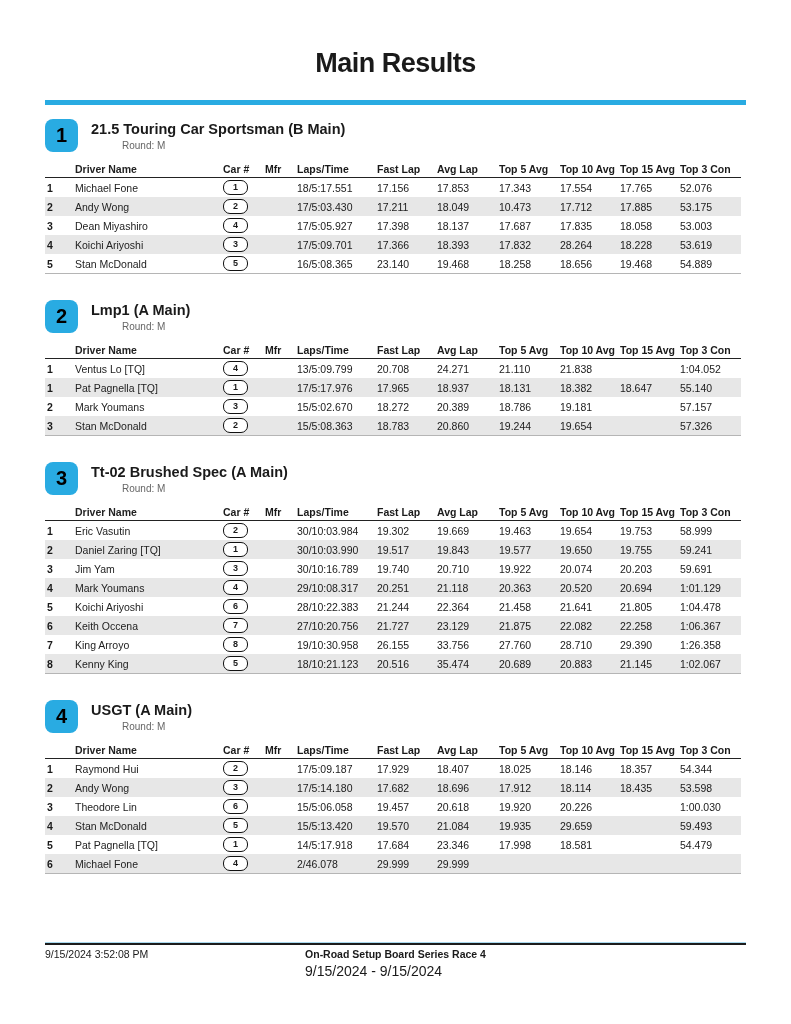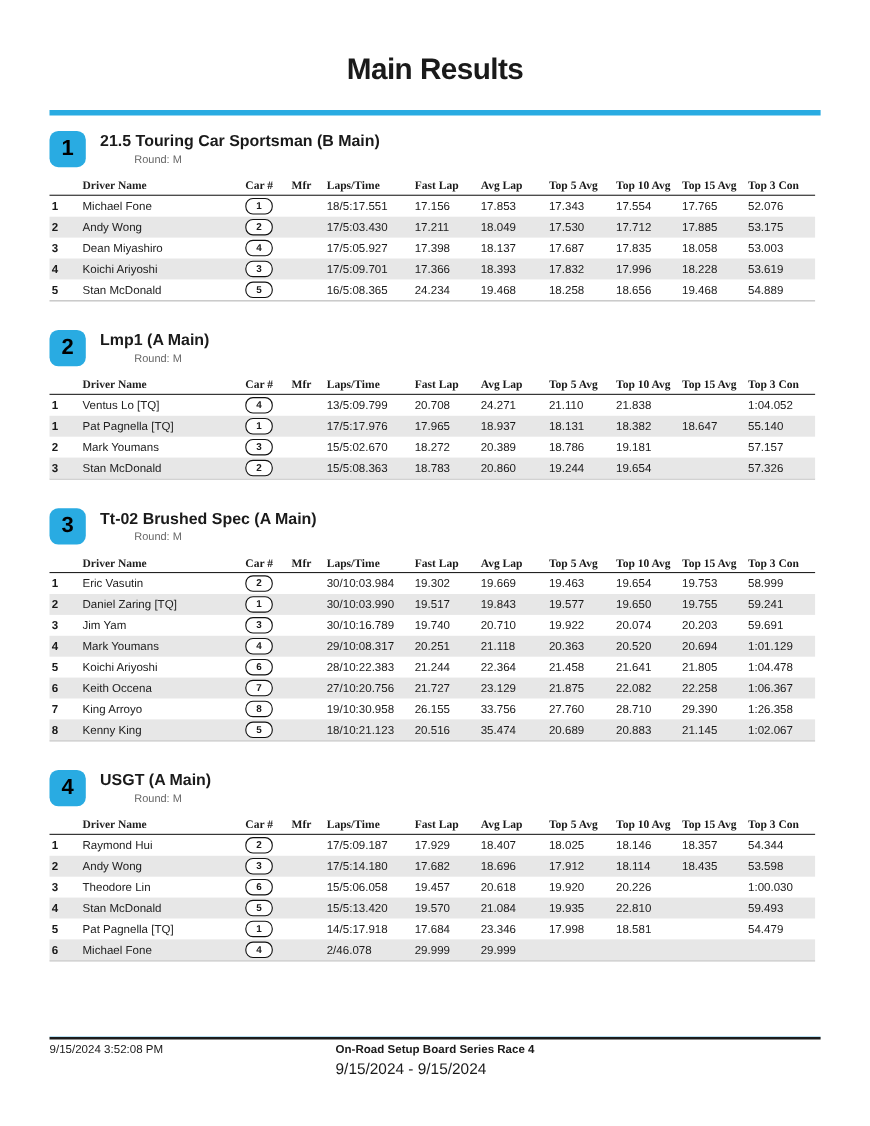--- a/index.html
+++ b/index.html
@@ -27,21 +27,21 @@
   .sec-num { background:var(--accent); color:#000; width:33px; height:33px; border-radius:8px;
              display:flex; align-items:center; justify-content:center; font-size:20px; font-weight:bold; flex:0 0 auto; }
   .sec-title { font-size:14.5px; font-weight:bold; line-height:1.15; padding-top:2px; }
   .sec-round { font-size:10px; color:#666; margin-top:2px;padding-left:31px; }
 
   
   .tbl { margin-top:9px; width:696px; }
   .tbl-header, .row { display:grid;
       grid-template-columns:30px 147px 43px 32px 80px 60px 62px 61px 60px 60px 61px;
       align-items:center; }
-  .tbl-header { height:17px; border-bottom:1.5px solid #222; font-weight:bold; font-size:10.5px;font-family:Liberation Serif, serif; }
+  .tbl-header { height:17px; border-bottom:1.5px solid #222; font-weight:bold; font-size:10.5px; }
   .row { height:19px; font-size:10.5px; }
   .row.shaded { background:var(--shade); }
   .tbl-body { border-bottom:1px solid #b5b5b5; }
   .c-pos { font-weight:bold; padding-left:2px; }
   .c-driver { color:#222; }
   .car-badge { display:inline-block; min-width:25px; padding:0 4px; border:1.6px solid #111; border-radius:7px;
                background:#fff; font-weight:bold; font-size:9px; line-height:12.5px; text-align:center; }
   .c-car { padding-left:1px; }
 
   
@@ -103,21 +103,21 @@
               <span class="c-top3">52.076</span>
             </div>
             <div class="row shaded">
               <span class="c-pos">2</span>
               <span class="c-driver">Andy Wong</span>
               <span class="c-car"><span class="car-badge">2</span></span>
               <span class="c-mfr"></span>
               <span class="c-laps">17/5:03.430</span>
               <span class="c-fast">17.211</span>
               <span class="c-avg">18.049</span>
-              <span class="c-top5">17.530</span>
+              <span class="c-top5">10.473</span>
               <span class="c-top10">17.712</span>
               <span class="c-top15">17.885</span>
               <span class="c-top3">53.175</span>
             </div>
             <div class="row">
               <span class="c-pos">3</span>
               <span class="c-driver">Dean Miyashiro</span>
               <span class="c-car"><span class="car-badge">4</span></span>
               <span class="c-mfr"></span>
               <span class="c-laps">17/5:05.927</span>
@@ -130,31 +130,31 @@
             </div>
             <div class="row shaded">
               <span class="c-pos">4</span>
               <span class="c-driver">Koichi Ariyoshi</span>
               <span class="c-car"><span class="car-badge">3</span></span>
               <span class="c-mfr"></span>
               <span class="c-laps">17/5:09.701</span>
               <span class="c-fast">17.366</span>
               <span class="c-avg">18.393</span>
               <span class="c-top5">17.832</span>
-              <span class="c-top10">17.996</span>
+              <span class="c-top10">28.264</span>
               <span class="c-top15">18.228</span>
               <span class="c-top3">53.619</span>
             </div>
             <div class="row">
               <span class="c-pos">5</span>
               <span class="c-driver">Stan McDonald</span>
               <span class="c-car"><span class="car-badge">5</span></span>
               <span class="c-mfr"></span>
               <span class="c-laps">16/5:08.365</span>
-              <span class="c-fast">24.234</span>
+              <span class="c-fast">23.140</span>
               <span class="c-avg">19.468</span>
               <span class="c-top5">18.258</span>
               <span class="c-top10">18.656</span>
               <span class="c-top15">19.468</span>
               <span class="c-top3">54.889</span>
             </div>
           </div>
     </div>
   </section>
 
@@ -432,21 +432,21 @@
             </div>
             <div class="row shaded">
               <span class="c-pos">4</span>
               <span class="c-driver">Stan McDonald</span>
               <span class="c-car"><span class="car-badge">5</span></span>
               <span class="c-mfr"></span>
               <span class="c-laps">15/5:13.420</span>
               <span class="c-fast">19.570</span>
               <span class="c-avg">21.084</span>
               <span class="c-top5">19.935</span>
-              <span class="c-top10">22.810</span>
+              <span class="c-top10">29.659</span>
               <span class="c-top15"></span>
               <span class="c-top3">59.493</span>
             </div>
             <div class="row">
               <span class="c-pos">5</span>
               <span class="c-driver">Pat Pagnella [TQ]</span>
               <span class="c-car"><span class="car-badge">1</span></span>
               <span class="c-mfr"></span>
               <span class="c-laps">14/5:17.918</span>
               <span class="c-fast">17.684</span>

